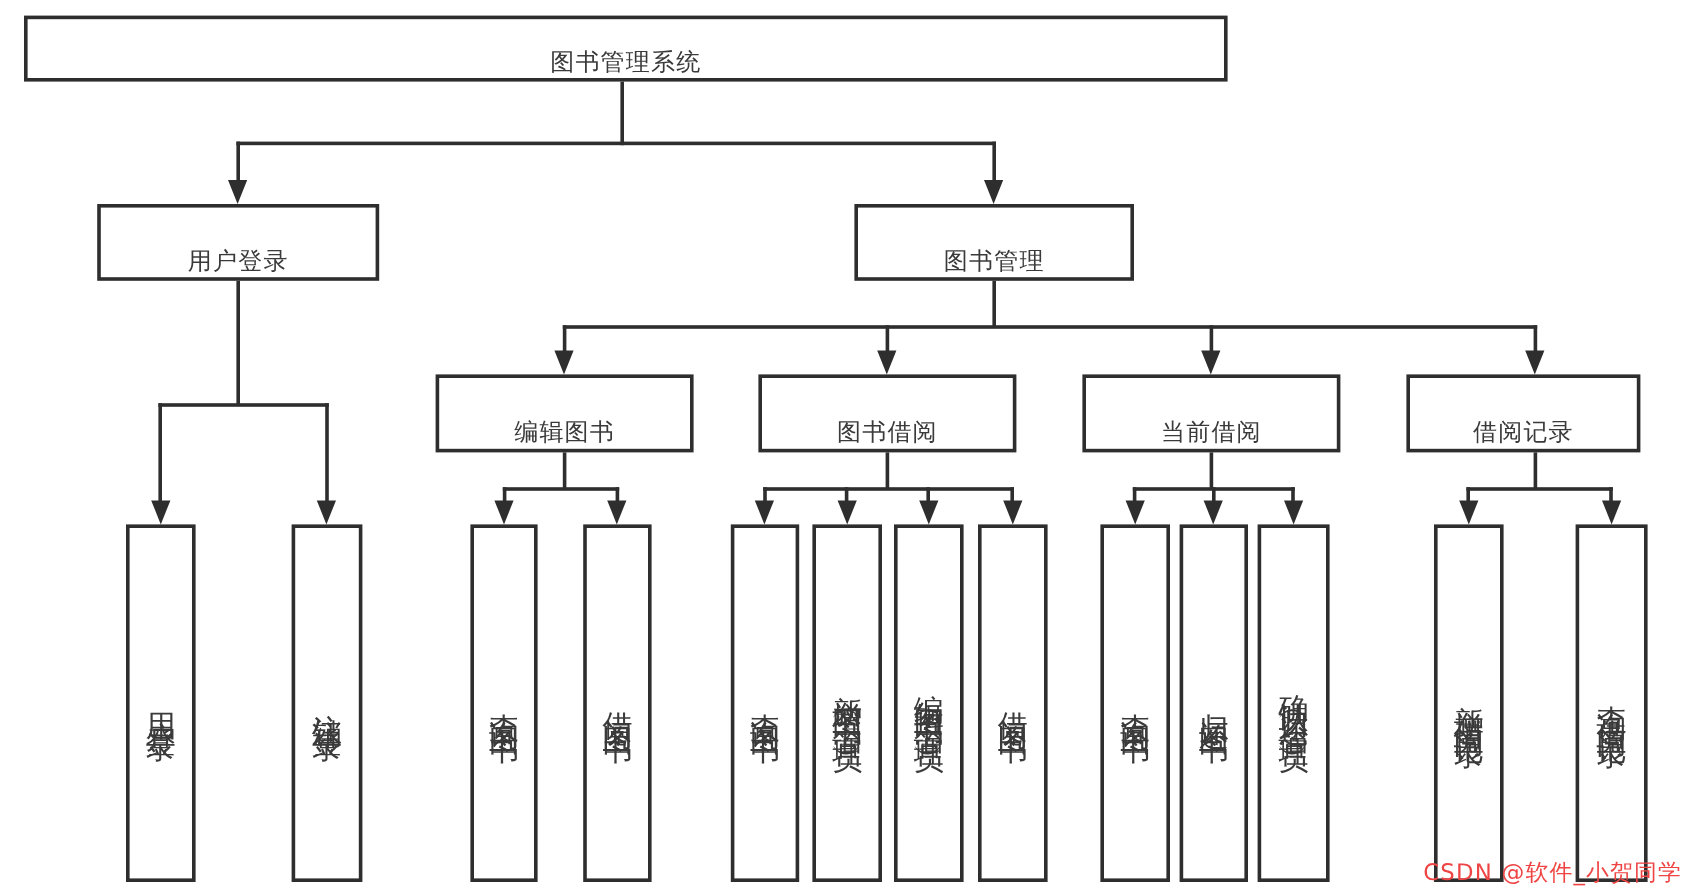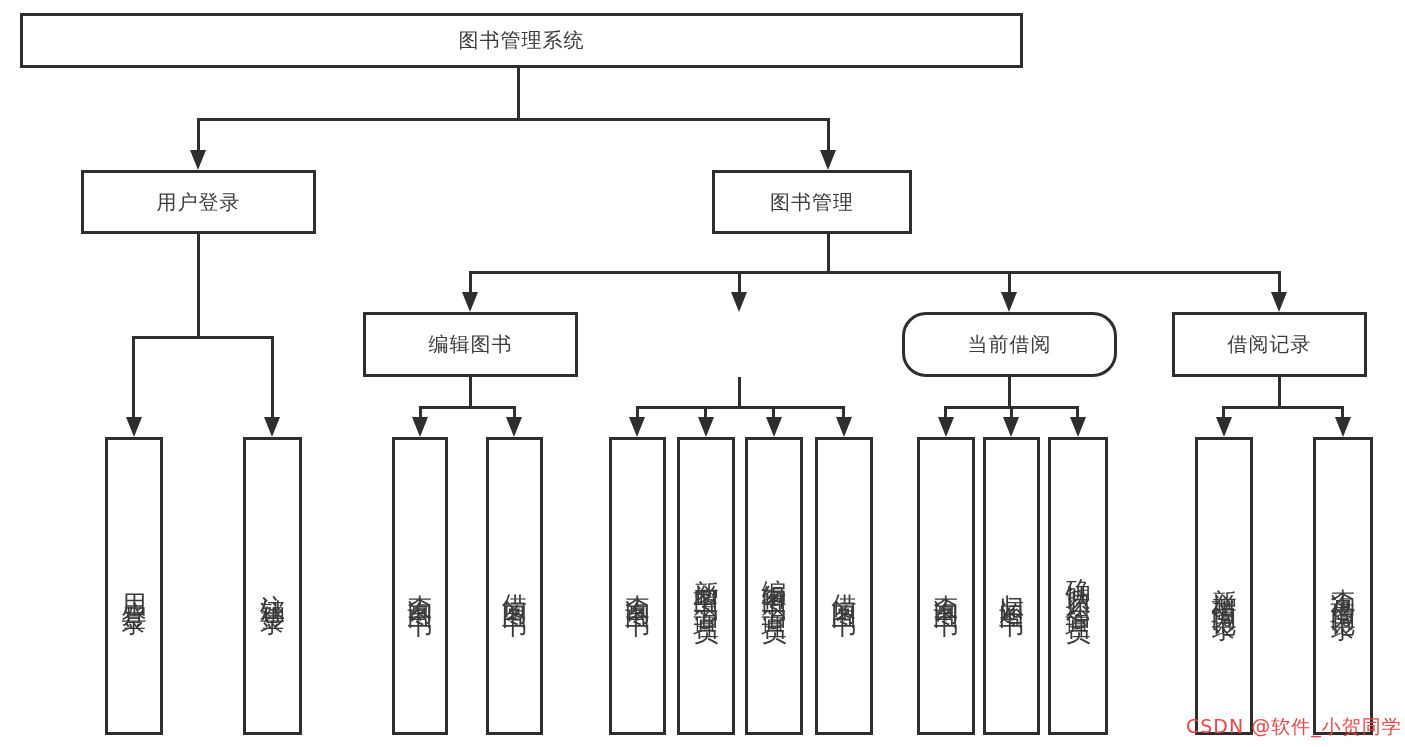--- a/index.html
+++ b/index.html
@@ -2,21 +2,21 @@
 <html><head>
 <meta charset="utf-8">
 <style>
   html,body{margin:0;padding:0;background:#ffffff;}
   #canvas{
     position:relative;width:1405px;height:747px;background:#ffffff;overflow:hidden;
     font-family:"DejaVu Sans","Liberation Sans",sans-serif;color:#333333;
   }
   .box{
     position:absolute;box-sizing:border-box;border:3px solid #2e2e2e;background:#ffffff;
-    display:flex;align-items:center;justify-content:center;
+    display:flex;align-items:flex-end;justify-content:center;
     font-size:20px;color:#3a3a3a;letter-spacing:1px;
   }
   .vbox{
     position:absolute;box-sizing:border-box;border:3px solid #2e2e2e;background:#ffffff;
     display:flex;align-items:center;justify-content:center;top:437px;height:298px;
   }
   .vtext{
     writing-mode:vertical-lr;text-orientation:mixed;
     font-size:25px;letter-spacing:6px;line-height:1;color:#3a3a3a;white-space:nowrap;
   }
@@ -36,30 +36,33 @@
 <div id="canvas">
 
   <div class="box" style="left:20px;top:13px;width:1003px;height:55px;">
     <span>图书管理系统</span>
   </div>
 
   <div class="box" style="left:81px;top:170px;width:235px;height:64px;">
     <span>用户登录</span>
   </div>
 
-  <div class="box" style="left:712px;top:170px;width:200px;height:64px;">
+  <div class="box" style="left:712px;top:170px;width:233px;height:64px;">
     <span>图书管理</span>
   </div>
 
   <div class="box" style="left:363px;top:312px;width:215px;height:65px;">
     <span>编辑图书</span>
   </div>
 
+  <div class="box" style="left:632px;top:312px;width:215px;height:65px;">
+    <span>图书借阅</span>
+  </div>
 
-  <div class="box" style="left:902px;top:312px;width:215px;height:65px;border-radius:24px;">
+  <div class="box" style="left:902px;top:312px;width:215px;height:65px;">
     <span>当前借阅</span>
   </div>
 
   <div class="box" style="left:1172px;top:312px;width:195px;height:65px;">
     <span>借阅记录</span>
   </div>
 
   <div class="vbox" style="left:105px;width:58px;">
     <span class="vtext">用户登录</span>
   </div>

